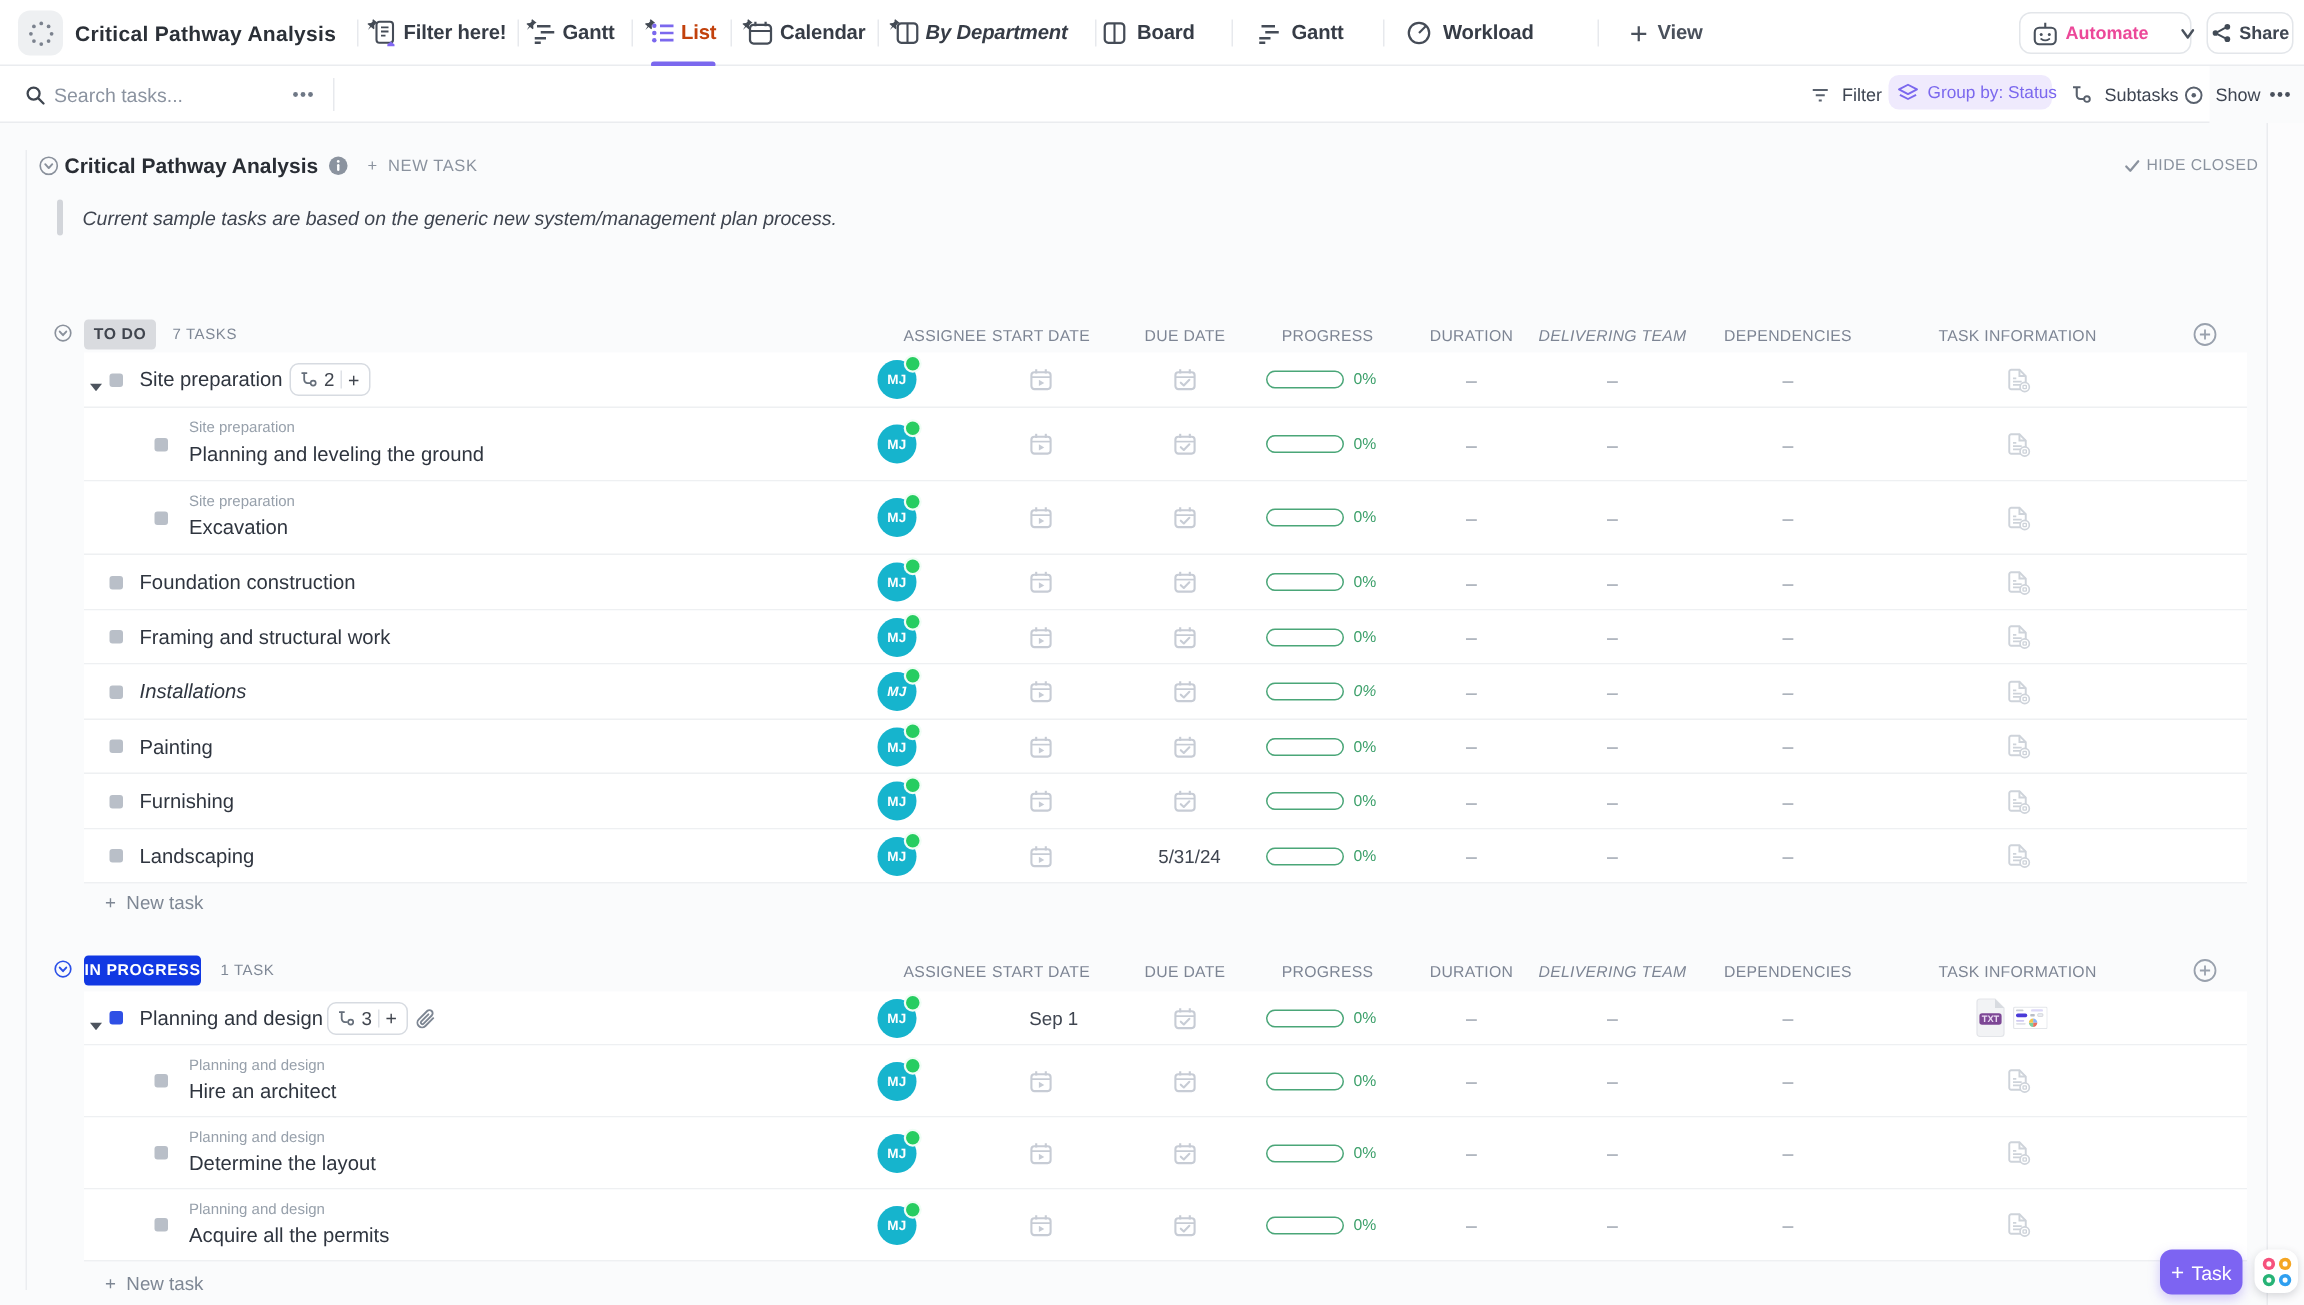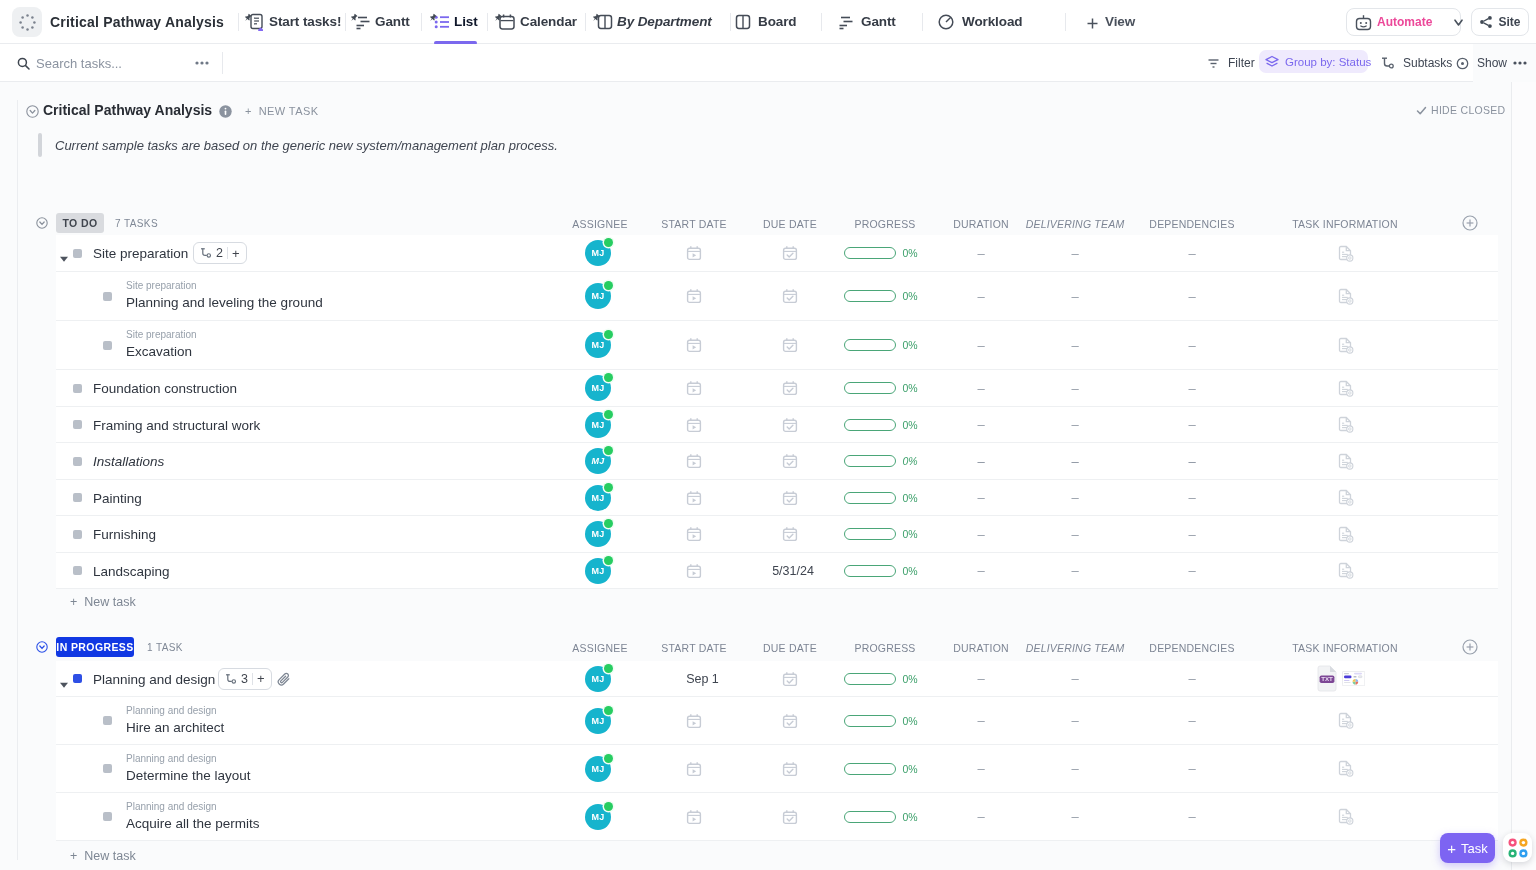--- a/index.html
+++ b/index.html
@@ -50,21 +50,21 @@
 #vh-quote { position:absolute; left:38px; top:133px; width:4px; height:24px; background:#d2d5da; border-radius:2px; }
 #vh-desc { position:absolute; left:55px; top:138px; font-size:13px; font-style:italic; color:#3f4550; }
 
 .ghead { position:absolute; left:0; width:1512px; height:28px; }
 .gchev { position:absolute; left:36px; top:2px; }
 .gtag { position:absolute; left:56px; top:0; height:20px; border-radius:3px;
        display:flex; align-items:center; justify-content:center; font-size:10.5px; font-weight:bold; letter-spacing:0.4px; }
 .gcount { position:absolute; top:5px; font-size:10px; color:#7f8896; letter-spacing:0.4px; }
 .ghcell { position:absolute; top:5px; width:140px; text-align:center; font-size:10.5px;
          color:#7d8594; letter-spacing:0.2px; white-space:nowrap; }
-.gca{left:530px;}.gcs{left:624px;}.gcd{left:720px;}.gcp{left:815px;}.gcu{left:911px;}.gct{left:1005px;font-style:italic;}.gce{left:1122px;}.gci{left:1275px;}
+.gca{left:560px;}.gcs{left:624px;}.gcd{left:720px;}.gcp{left:815px;}.gcu{left:911px;}.gct{left:1005px;font-style:italic;}.gce{left:1122px;}.gci{left:1275px;}
 .gplus { position:absolute; left:1462px; top:2px; }
 
 .row { position:absolute; left:56px; width:1442px; background:#fff;
       border-bottom:1px solid #eef0f2; }
 .cell { position:absolute; top:0; height:100%; display:flex; align-items:center; justify-content:center; }
 .ca{left:497px;width:90px;}
 .cs{left:593px;width:90px;}
 .cd{left:689px;width:90px;}
 .cp{left:780px;width:90px;}
 .cu{left:880px;width:90px;}
@@ -133,21 +133,21 @@
 <line x1="6" y1="5.2" x2="11" y2="5.2" stroke="#454c57" stroke-width="1.2"></line>
 <line x1="6" y1="8" x2="11" y2="8" stroke="#454c57" stroke-width="1.2"></line>
 <line x1="6" y1="10.8" x2="9" y2="10.8" stroke="#454c57" stroke-width="1.2"></line>
 <path d="M10.2 16.6 L12.6 14.6 L15 16.6 L15 18 L10.2 18 Z" fill="#8268f2"></path>
       </svg></span>
     <span class="tpin" style="left:243px;"><svg width="9" height="9" viewBox="0 0 9 9">
         <g transform="rotate(40 4.5 4.5)">
           <path d="M3.1 0.8 L6.9 0.8 L6.3 1.8 L6.3 3.6 L7.7 5 L7.7 5.8 L5.4 5.8 L5 8.6 L4.6 5.8 L2.3 5.8 L2.3 5 L3.7 3.6 L3.7 1.8 L3.1 1.8 Z" fill="#434a54"></path>
         </g>
       </svg></span>
-    <span class="ttxt" style="left:269px;">Start tasks!</span>
+    <span class="ttxt" style="left:269px;">Filter here!</span>
     <span class="tico" style="left:354px;"><svg width="18" height="18" viewBox="0 0 18 18">
         <line x1="4" y1="4.5" x2="13" y2="4.5" stroke="#454c57" stroke-width="1.6"></line>
 <line x1="6.5" y1="8.5" x2="15.5" y2="8.5" stroke="#454c57" stroke-width="1.6"></line>
 <line x1="2.5" y1="12.5" x2="10" y2="12.5" stroke="#454c57" stroke-width="1.6"></line>
 <line x1="2.5" y1="15.5" x2="6.5" y2="15.5" stroke="#454c57" stroke-width="1.6"></line>
       </svg></span>
     <span class="tpin" style="left:349px;"><svg width="9" height="9" viewBox="0 0 9 9">
         <g transform="rotate(40 4.5 4.5)">
           <path d="M3.1 0.8 L6.9 0.8 L6.3 1.8 L6.3 3.6 L7.7 5 L7.7 5.8 L5.4 5.8 L5 8.6 L4.6 5.8 L2.3 5.8 L2.3 5 L3.7 3.6 L3.7 1.8 L3.1 1.8 Z" fill="#434a54"></path>
         </g>
@@ -159,21 +159,21 @@
         <circle cx="3.2" cy="9.0" r="1.5" fill="#7b68ee"></circle>
         <line x1="7" y1="9.0" x2="16" y2="9.0" stroke="#7b68ee" stroke-width="1.8"></line>
         <circle cx="3.2" cy="13.8" r="1.5" fill="#7b68ee"></circle>
         <line x1="7" y1="13.8" x2="16" y2="13.8" stroke="#7b68ee" stroke-width="1.8"></line>
       </svg></span>
     <span class="tpin" style="left:428px;"><svg width="9" height="9" viewBox="0 0 9 9">
         <g transform="rotate(40 4.5 4.5)">
           <path d="M3.1 0.8 L6.9 0.8 L6.3 1.8 L6.3 3.6 L7.7 5 L7.7 5.8 L5.4 5.8 L5 8.6 L4.6 5.8 L2.3 5.8 L2.3 5 L3.7 3.6 L3.7 1.8 L3.1 1.8 Z" fill="#434a54"></path>
         </g>
       </svg></span>
-    <span class="ttxt" style="left:454px;color:#0f172a;">List</span>
+    <span class="ttxt" style="left:454px;color:#c2410c;">List</span>
     <span class="tico" style="left:498px;"><svg width="18" height="18" viewBox="0 0 18 18">
         <rect x="2" y="3.5" width="14" height="12.5" rx="2.4" fill="none" stroke="#454c57" stroke-width="1.5"></rect>
 <line x1="5.6" y1="1.5" x2="5.6" y2="4.5" stroke="#454c57" stroke-width="1.5"></line>
 <line x1="12.4" y1="1.5" x2="12.4" y2="4.5" stroke="#454c57" stroke-width="1.5"></line>
 <line x1="2.6" y1="7.6" x2="15.4" y2="7.6" stroke="#454c57" stroke-width="1.3"></line>
       </svg></span>
     <span class="tpin" style="left:493px;"><svg width="9" height="9" viewBox="0 0 9 9">
         <g transform="rotate(40 4.5 4.5)">
           <path d="M3.1 0.8 L6.9 0.8 L6.3 1.8 L6.3 3.6 L7.7 5 L7.7 5.8 L5.4 5.8 L5 8.6 L4.6 5.8 L2.3 5.8 L2.3 5 L3.7 3.6 L3.7 1.8 L3.1 1.8 Z" fill="#434a54"></path>
         </g>
@@ -229,21 +229,21 @@
       </span>
     </div>
   <div id="share">
       <svg width="14" height="14" viewBox="0 0 14 14">
         <circle cx="10.9" cy="2.9" r="1.9" fill="#414a55"></circle>
 <circle cx="3" cy="7" r="1.9" fill="#414a55"></circle>
 <circle cx="10.9" cy="11.1" r="1.9" fill="#414a55"></circle>
 <line x1="4.6" y1="6.2" x2="9.4" y2="3.6" stroke="#414a55" stroke-width="1.3"></line>
 <line x1="4.6" y1="7.9" x2="9.4" y2="10.4" stroke="#414a55" stroke-width="1.3"></line>
       </svg>
-      <span>Site</span>
+      <span>Share</span>
     </div>
 </div>
 
 <div id="toolbar">
   <span class="titem" style="left:17px;gap:6px;">
       <svg width="13" height="13" viewBox="0 0 13 13">
         <circle cx="5.4" cy="5.4" r="4" fill="none" stroke="#3e454f" stroke-width="1.5"></circle>
 <line x1="8.6" y1="8.6" x2="12" y2="12" stroke="#3e454f" stroke-width="1.5" stroke-linecap="round"></line>
       </svg>
       <span id="searchtxt">Search tasks...</span>

